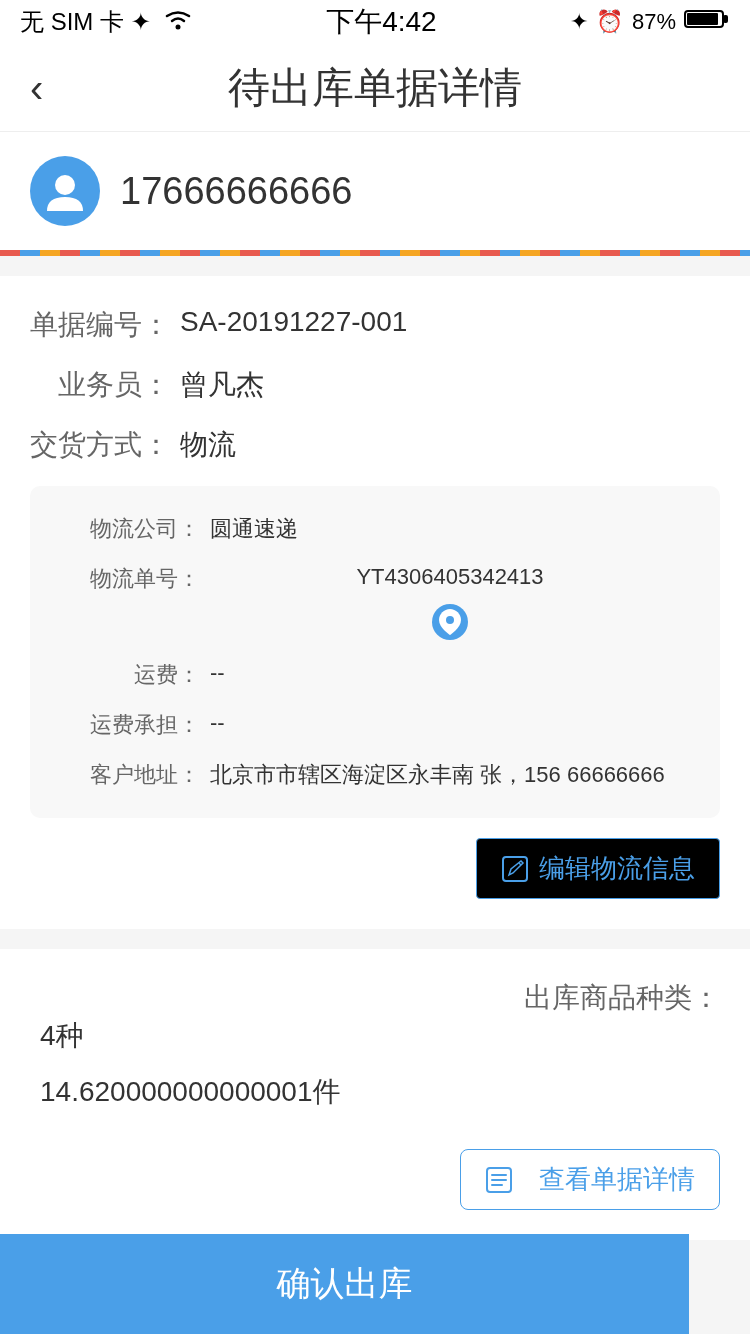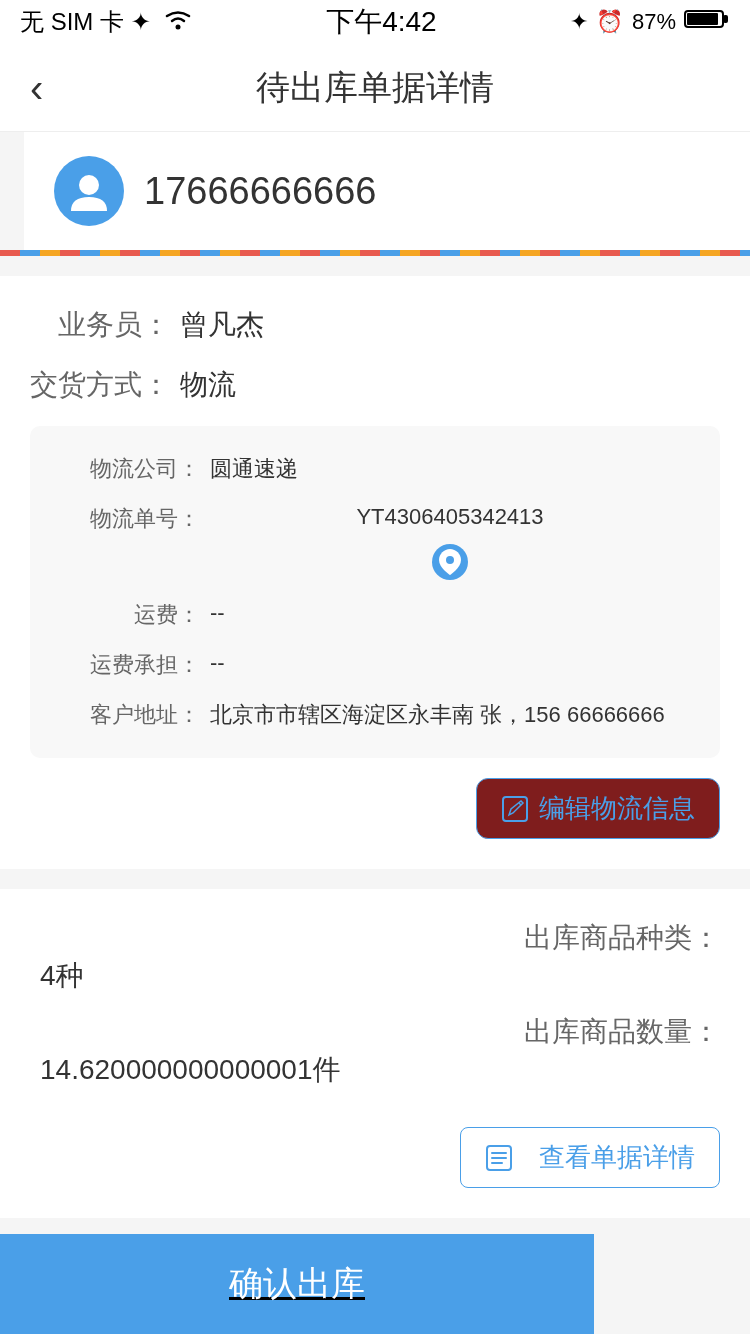--- a/index.html
+++ b/index.html
@@ -42,33 +42,32 @@
     .nav-back {
       font-size: 40px;
       color: #333;
       cursor: pointer;
       line-height: 1;
     }
     .nav-title {
       position: absolute;
       left: 50%;
       transform: translateX(-50%);
-      font-size: 34px;
+      font-size: 42px;
       font-weight: 500;
       color: #333;
     }
 
     
     .customer-header {
       background: #fff;
       padding: 24px 30px;
       display: flex;
       align-items: center;
       gap: 20px;
-      margin-left: 24px;
     }
     .customer-avatar {
       width: 70px;
       height: 70px;
       border-radius: 50%;
       background: #4a9fe8;
       display: flex;
       align-items: center;
       justify-content: center;
     }
@@ -152,29 +151,29 @@
       border-radius: 50%;
       display: flex;
       align-items: center;
       justify-content: center;
       flex-shrink: 0;
     }
     .edit-btn {
       float: right;
       margin-top: 20px;
       border: 1px solid #4a9fe8;
-      border-radius: 12px;
+      border-radius: 4px;
       padding: 12px 24px;
       color: #4a9fe8;
       font-size: 26px;
       display: flex;
       align-items: center;
       gap: 10px;
       cursor: pointer;
-      background: #7f1d1d;
+      background: #000000;
     }
 
     
     .goods-section {
       background: #fff;
       padding: 30px 30px;
       margin-top: 20px;
     }
     .goods-row {
       display: flex;
@@ -209,27 +208,26 @@
     }
 
     
     .bottom-spacer { height: 160px; }
 
     
     .confirm-btn-container {
       position: fixed;
       bottom: 0;
       left: 0;
-      width: 594px;
+      width: 689px;
       background: #4a9fe8;
       height: 100px;
       display: flex;
       align-items: center;
       justify-content: center;
-      text-decoration: underline;
     }
     .confirm-btn-text {
       color: #fff;
       font-size: 34px;
       font-weight: 500;
     }
 
     .clearfix::after { content: ''; display: block; clear: both; }
   </style>
 </head>
@@ -274,20 +272,24 @@
       <path d="M4 42 Q4 28 22 28 Q40 28 40 42" fill="white"></path>
     </svg>
   </div>
   <span class="customer-phone">17666666666</span>
 </div>
 
 <div class="dashed-divider"></div>
 
 <div class="info-section">
   <div class="info-row">
+    <span class="info-label">单据编号：</span>
+    <span class="info-value">SA-20191227-001</span>
+  </div>
+  <div class="info-row">
     <span class="info-label">业务员：</span>
     <span class="info-value">曾凡杰</span>
   </div>
   <div class="info-row">
     <span class="info-label">交货方式：</span>
     <span class="info-value">物流</span>
   </div>
 
   <div class="logistics-card">
     <div class="logistics-row">
@@ -333,21 +335,20 @@
     </button>
   </div>
 </div>
 
 <div class="goods-section">
   <div class="goods-row">
     <span class="goods-label">出库商品种类：</span>
     <span class="goods-value">4种</span>
   </div>
   <div class="goods-row">
-    <span class="goods-label">出库商品数量：</span>
     <span class="goods-value">14.620000000000001件</span>
   </div>
 
   <div class="clearfix">
     <button class="view-detail-btn">
       <svg width="28" height="28" viewBox="0 0 28 28" fill="none">
         <rect x="2" y="2" width="24" height="24" rx="3" stroke="#4a9fe8" stroke-width="2" fill="none"></rect>
         <line x1="7" y1="9" x2="21" y2="9" stroke="#4a9fe8" stroke-width="2" stroke-linecap="round"></line>
         <line x1="7" y1="14" x2="21" y2="14" stroke="#4a9fe8" stroke-width="2" stroke-linecap="round"></line>
         <line x1="7" y1="19" x2="17" y2="19" stroke="#4a9fe8" stroke-width="2" stroke-linecap="round"></line>

